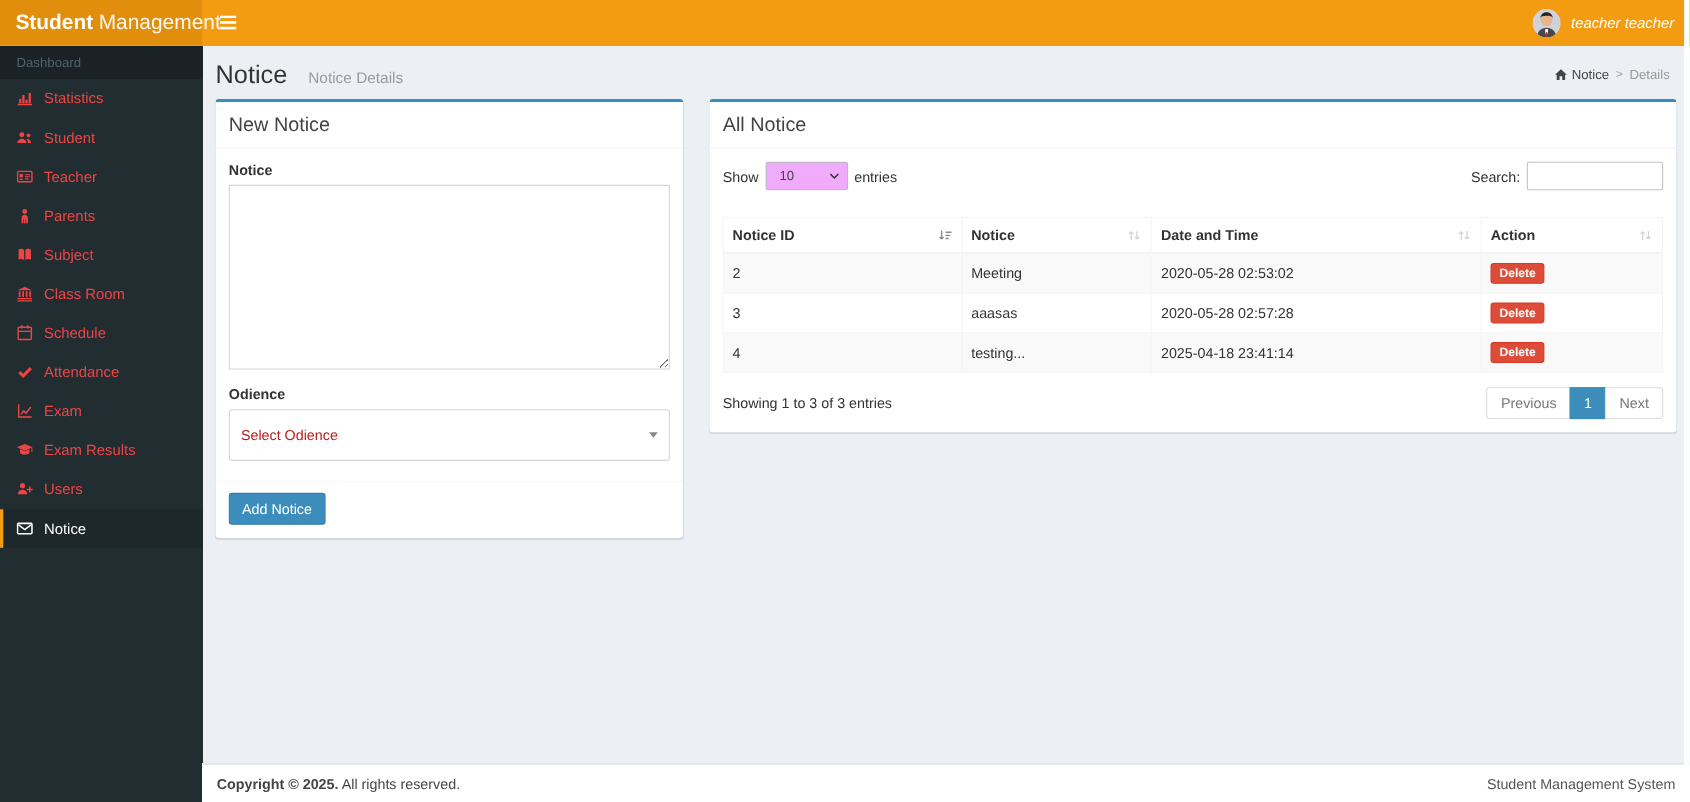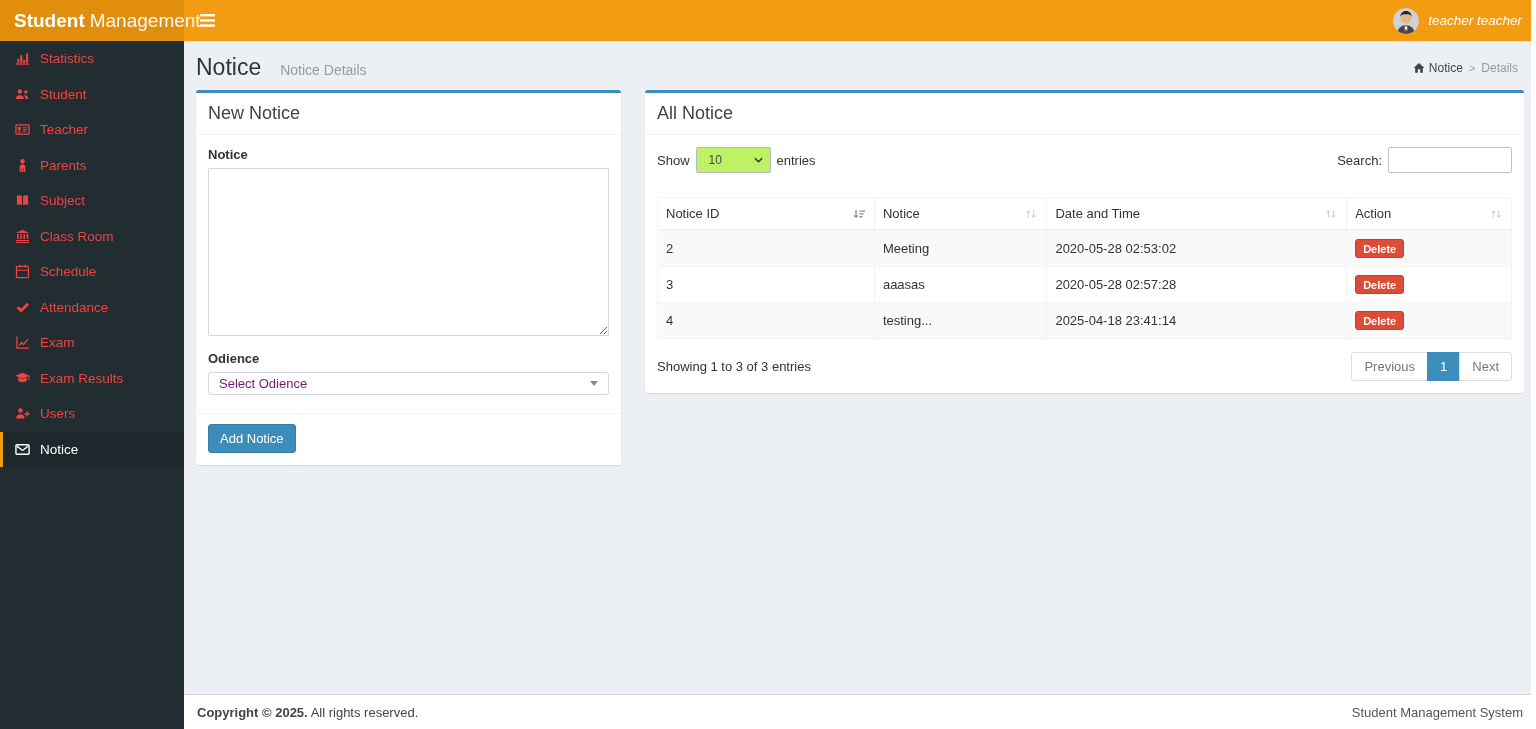--- a/index.html
+++ b/index.html
@@ -46,35 +46,35 @@
   .box-body { padding:12px; }
   .box-footer { border-top:1px solid #f4f4f4; padding:10px 12px 12px; }
 
   .box-new { width:425px; flex:0 0 425px; }
   .box-all { flex:1; }
 
   
   .form-group { margin-bottom:15px; }
   .form-label { display:block; font-weight:bold; font-size:13px; color:#333; margin-bottom:6px; }
   textarea.form-control { width:100%; height:168px; border:1px solid #d2d6de; border-radius:1px; padding:6px 8px; font-family:"Liberation Sans",sans-serif; font-size:13px; color:#333; resize:vertical; display:block; }
-  .select2-box { height:23px; border:1px solid #d2d6de; border-radius:3px; background:#fff; display:flex; align-items:center; justify-content:space-between; padding:0 10px; color:#701a75; font-size:13px; }
+  .select2-box { height:47px; border:1px solid #d2d6de; border-radius:3px; background:#fff; display:flex; align-items:center; justify-content:space-between; padding:0 10px; color:#b91c1c; font-size:13px; }
   .caret-down { width:0; height:0; border-left:4px solid transparent; border-right:4px solid transparent; border-top:5px solid #888; }
   .btn-primary { background:#3c8dbc; border:1px solid #367fa9; color:#fff; font-size:13px; padding:6px 11px; border-radius:3px; font-family:"Liberation Sans",sans-serif; }
 
   
   .dt-controls { display:flex; align-items:center; justify-content:space-between; margin-bottom:24px; }
   .dt-length { display:flex; align-items:center; gap:6px; color:#333; }
-  .select-mini { width:75px; height:26px; border:1px solid #b9b9b9; border-radius:2px; background:#bef264; display:flex; align-items:center; justify-content:space-between; padding:0 7px 0 12px; font-size:12px; color:#444; }
+  .select-mini { width:75px; height:26px; border:1px solid #b9b9b9; border-radius:2px; background:#f0abfc; display:flex; align-items:center; justify-content:space-between; padding:0 7px 0 12px; font-size:12px; color:#444; }
   .select-mini svg { width:9px; height:6px; }
   .dt-search { display:flex; align-items:center; gap:6px; color:#333; }
   .dt-search input { width:124px; height:26px; border:1px solid #c3c3c3; border-radius:2px; padding:0 6px; font-family:"Liberation Sans",sans-serif; font-size:13px; }
 
   table.dt { width:100%; border-collapse:collapse; font-size:13px; }
   table.dt th, table.dt td { border:1px solid #f4f4f4; padding:8px; text-align:left; vertical-align:middle; }
-  table.dt th { font-weight:normal; color:#333; border-bottom-width:2px; }
+  table.dt th { font-weight:bold; color:#333; border-bottom-width:2px; }
   table.dt tbody tr:nth-child(odd) { background:#f9f9f9; }
   .th-inner { display:flex; align-items:center; justify-content:space-between; gap:6px; }
   .sort-icon { width:14px; height:14px; flex:0 0 14px; }
   .col-id { width:25.4%; } .col-notice { width:20.2%; } .col-date { width:35.1%; }
 
   .btn-delete { background:#dd4b39; border:1px solid #d73925; color:#fff; font-size:11px; font-weight:bold; padding:2.5px 7px; border-radius:3px; font-family:"Liberation Sans",sans-serif; }
 
   .dt-footer { display:flex; align-items:center; justify-content:space-between; margin-top:13px; }
   .dt-info { color:#333; font-size:13px; }
   .pagination { display:flex; list-style:none; }
@@ -120,20 +120,21 @@
             <path d="M11.4 19.5h1.2l.5 4.5h-2.2z" fill="#a33"></path>
           </g>
         </svg>
       </span>
       <span data-interactable="false">teacher teacher</span>
     </a>
   </nav>
 </header>
 
 <aside class="main-sidebar" data-interactable="false">
+  <div class="sidebar-header" data-interactable="false">Dashboard</div>
   <ul class="sidebar-menu" data-interactable="false">
     <li data-interactable="true">
       <svg data-interactable="false" viewBox="0 0 16 16" fill="currentColor">
           <path d="M1 13.2h14v1.4H1z"></path>
           <path d="M2.5 8.2h2.2v4.4H2.5zM5.6 4.6h2.2v8H5.6zM8.7 9.2h2.2v3.4H8.7zM11.8 2.6H14v10h-2.2z"></path>
         </svg>
       <span data-interactable="false">Statistics</span>
     </li>
     <li data-interactable="true">
       <svg data-interactable="false" viewBox="0 0 16 16" fill="currentColor">

